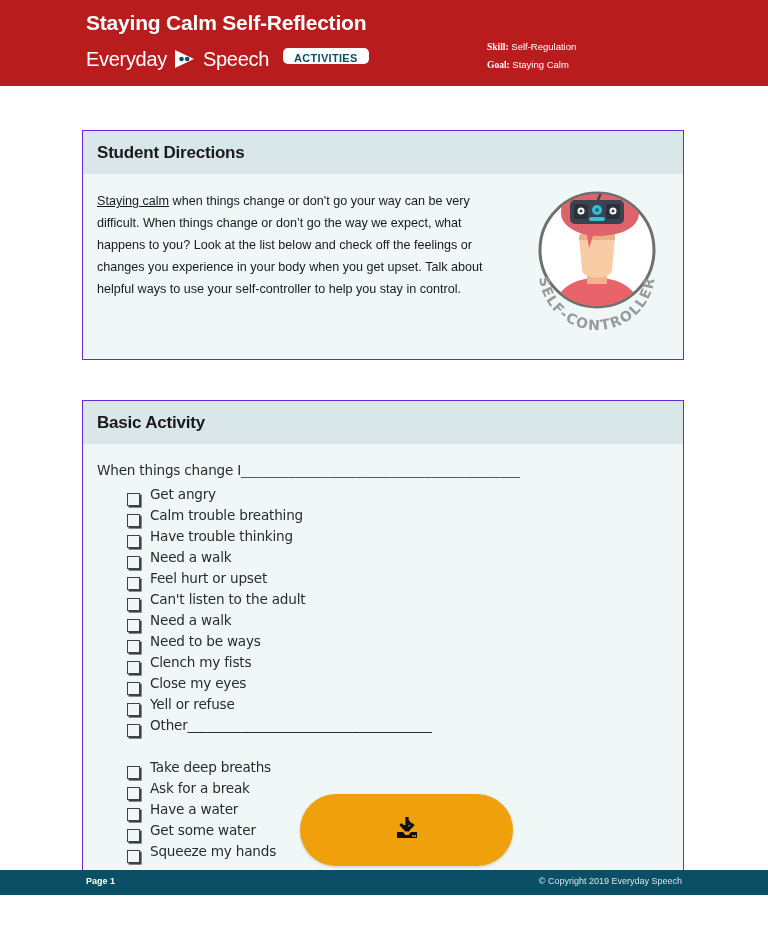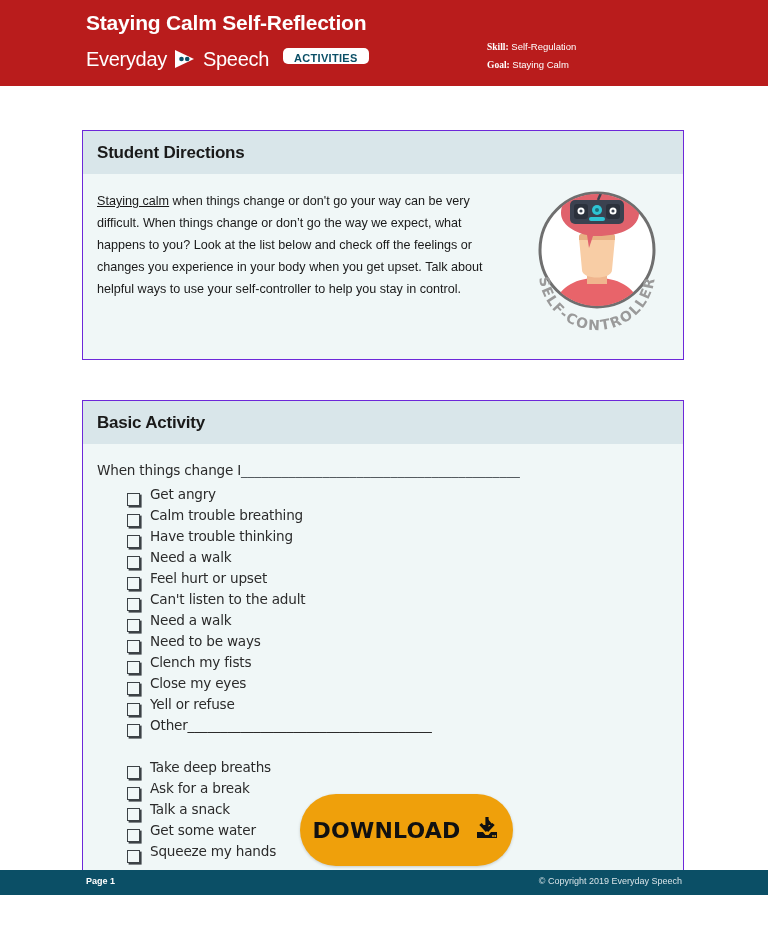--- a/index.html
+++ b/index.html
@@ -374,34 +374,33 @@
       <li>
           <span class="cbox"></span>
           <span>Take deep breaths</span>
         </li>
       <li>
           <span class="cbox"></span>
           <span>Ask for a break</span>
         </li>
       <li>
           <span class="cbox"></span>
-          <span>Talk a snack</span>
+          <span>Have a water</span>
         </li>
       <li>
           <span class="cbox"></span>
           <span>Get some water</span>
         </li>
       <li>
           <span class="cbox"></span>
           <span>Squeeze my hands</span>
         </li>
     </ul>
 
     <div class="download-btn">
-      <span class="download-label">DOWNLOAD</span>
       <span>
         <svg viewBox="0 0 26 26" width="26" height="26" aria-hidden="true">
           <path d="M13 2 L13 14 M13 16 L6.5 9 M13 16 L19.5 9" stroke="#111111" stroke-width="3.2" fill="none" stroke-linecap="butt"></path>
           <path d="M13 3 L13 16 L7 10 L19 10 Z" fill="#111111"></path>
           <path d="M3 17 L9 17 L11.5 20 L14.5 20 L17 17 L23 17 L23 23 L3 23 Z" fill="#111111"></path>
           <circle cx="19" cy="21" r="0.9" fill="#efa00b"></circle>
           <circle cx="21.2" cy="21" r="0.9" fill="#efa00b"></circle>
         </svg>
       </span>
     </div>

